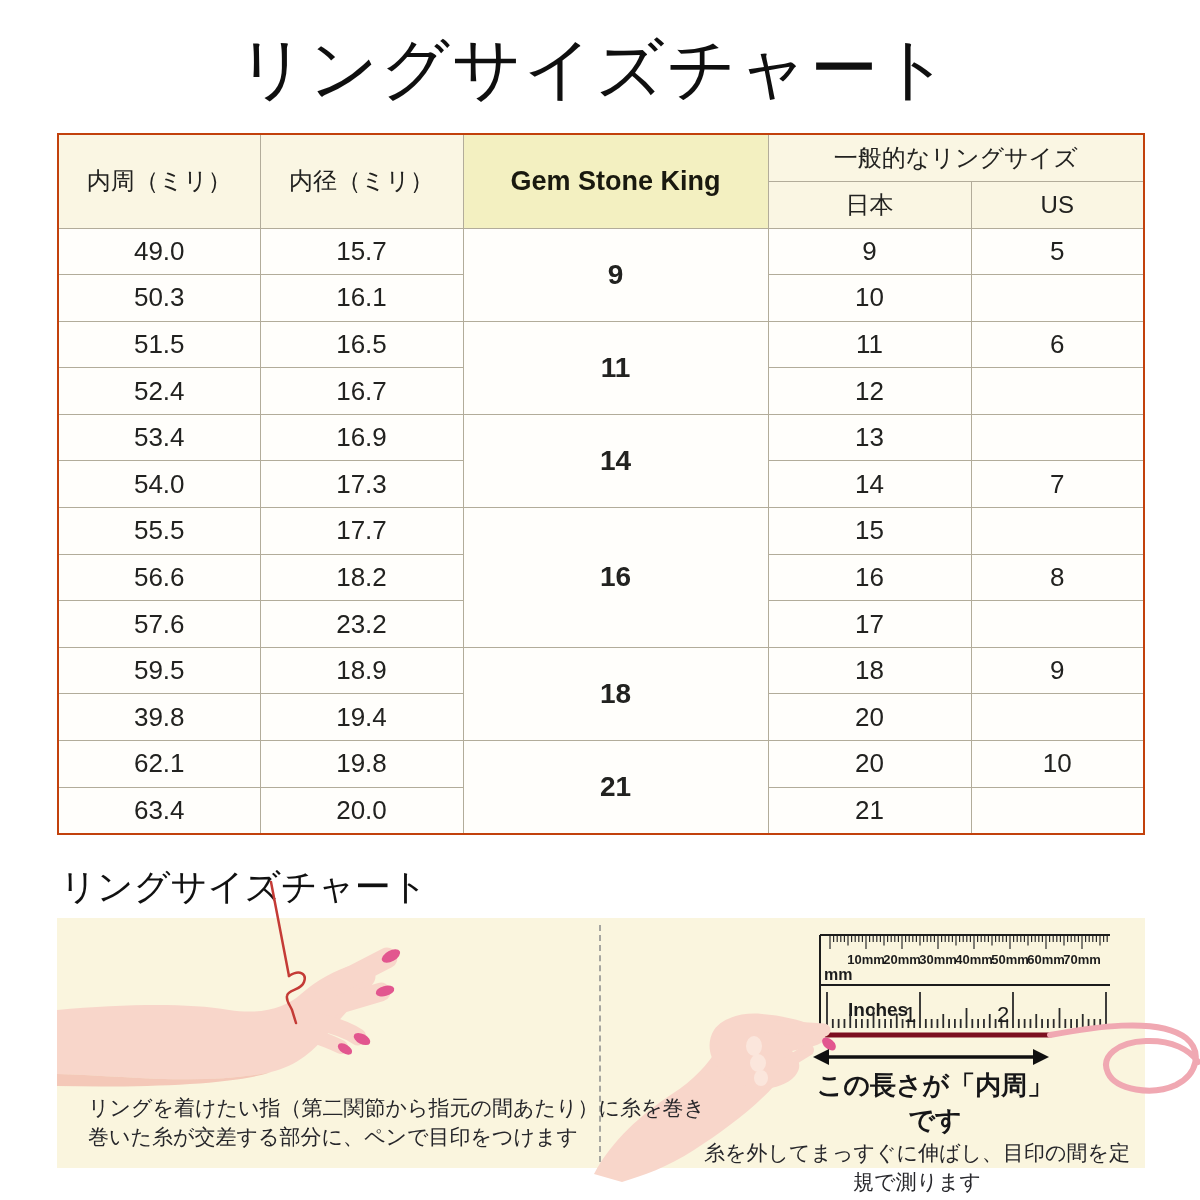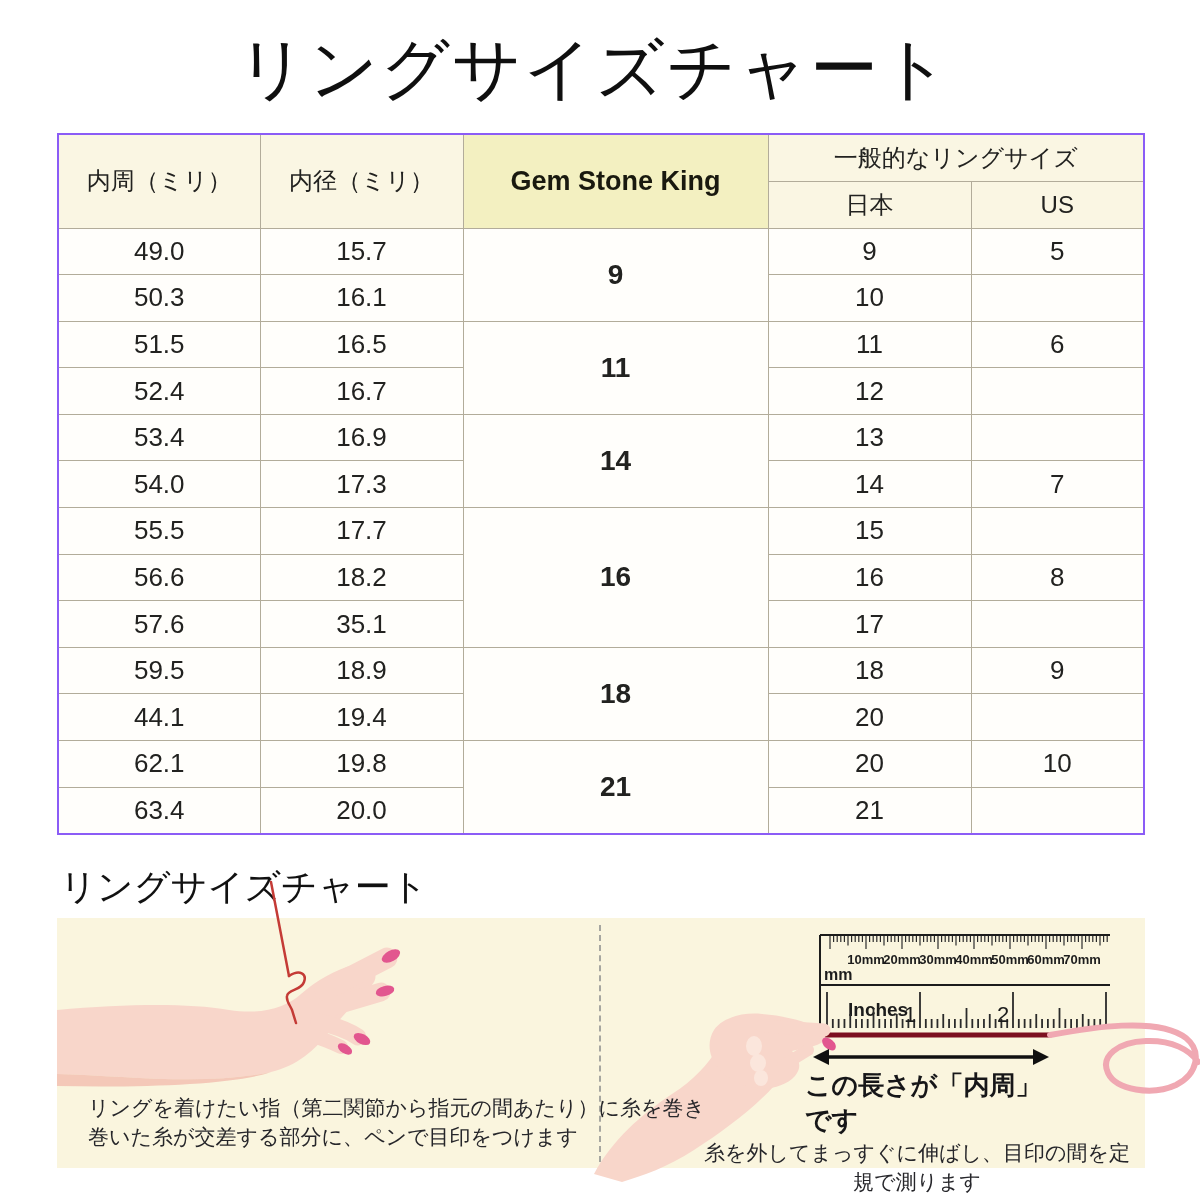--- a/index.html
+++ b/index.html
@@ -5,21 +5,21 @@
   html,body{margin:0;padding:0;background:#fff;}
   .page{position:relative;width:1200px;height:1200px;background:#ffffff;overflow:hidden;
         font-family:"Liberation Sans",sans-serif;color:#1c1c1b;}
 
   
   .title{position:absolute;left:0;right:11px;top:24px;text-align:center;
          font-size:68px;font-weight:500;letter-spacing:2px;color:#0f0f0f;}
 
   
   .size-table{position:absolute;left:57px;top:133px;border-collapse:collapse;table-layout:fixed;
-              width:1086px;border:2px solid #8b5cf6;}
+              width:1086px;border:2px solid #c2410c;}
   .size-table th,.size-table td{border:1px solid #b2ac9a;text-align:center;vertical-align:middle;
               padding:0;background:#fffefb;color:#222220;}
   .size-table thead th{background:#faf6e3;font-weight:500;font-size:24px;}
   .size-table thead tr{height:47px;}
   .size-table tbody tr{height:46.6px;margin-left:26px;}
   .size-table th.gsk-th{background:#f3f0c1;font-weight:700;font-size:27px;color:#19190f;}
   .size-table td{font-size:26px;font-weight:500;}
   .size-table td.gsk-cell{font-size:28px;font-weight:700;}
 
   
@@ -31,21 +31,21 @@
   .howto-panel{position:absolute;left:57px;top:918px;width:1088px;height:250px;background:#faf5de;}
   .panel-divider{position:absolute;left:599px;top:925px;height:237px;width:0;
                  border-left:2px dashed #a6a6a0;}
 
   .illu{position:absolute;overflow:visible;}
   .illu-left{left:57px;top:878px;}
   .illu-right{left:602px;top:918px;}
 
   .caption{position:absolute;font-size:21px;color:#26262a;line-height:29px;}
   .caption-left{left:88px;top:1093px;text-align:left;}
-  .length-label{position:absolute;left:805px;top:1068px;width:260px;text-align:left;
+  .length-label{position:absolute;left:805px;top:1068px;width:260px;text-align:center;
                 font-size:26px;font-weight:700;color:#161618;}
   .caption-right{left:697px;top:1115px;width:440px;text-align:center;margin-top:23px;}
 
   
   .skin{fill:#f8d6ca;}
   .skin-shadow{fill:#f2c0b2;}
   .finger{stroke:#f8d6ca;fill:none;stroke-linecap:round;}
   .nail{fill:#e2568f;}
   .knuckle{fill:#fbe6dc;}
   .thread-red{stroke:#c43b36;stroke-width:2.5;fill:none;stroke-linecap:round;}
@@ -135,33 +135,33 @@
           <td></td>
         </tr>
         <tr>
           <td>56.6</td>
           <td>18.2</td>
           <td>16</td>
           <td>8</td>
         </tr>
         <tr>
           <td>57.6</td>
-          <td>35.1</td>
+          <td>23.2</td>
           <td>17</td>
           <td></td>
         </tr>
         <tr>
           <td>59.5</td>
           <td>18.9</td>
           <td class="gsk-cell" rowspan="2">18</td>
           <td>18</td>
           <td>9</td>
         </tr>
         <tr>
-          <td>44.1</td>
+          <td>39.8</td>
           <td>19.4</td>
           <td>20</td>
           <td></td>
         </tr>
         <tr>
           <td>62.1</td>
           <td>19.8</td>
           <td class="gsk-cell" rowspan="2">21</td>
           <td>20</td>
           <td>10</td>

